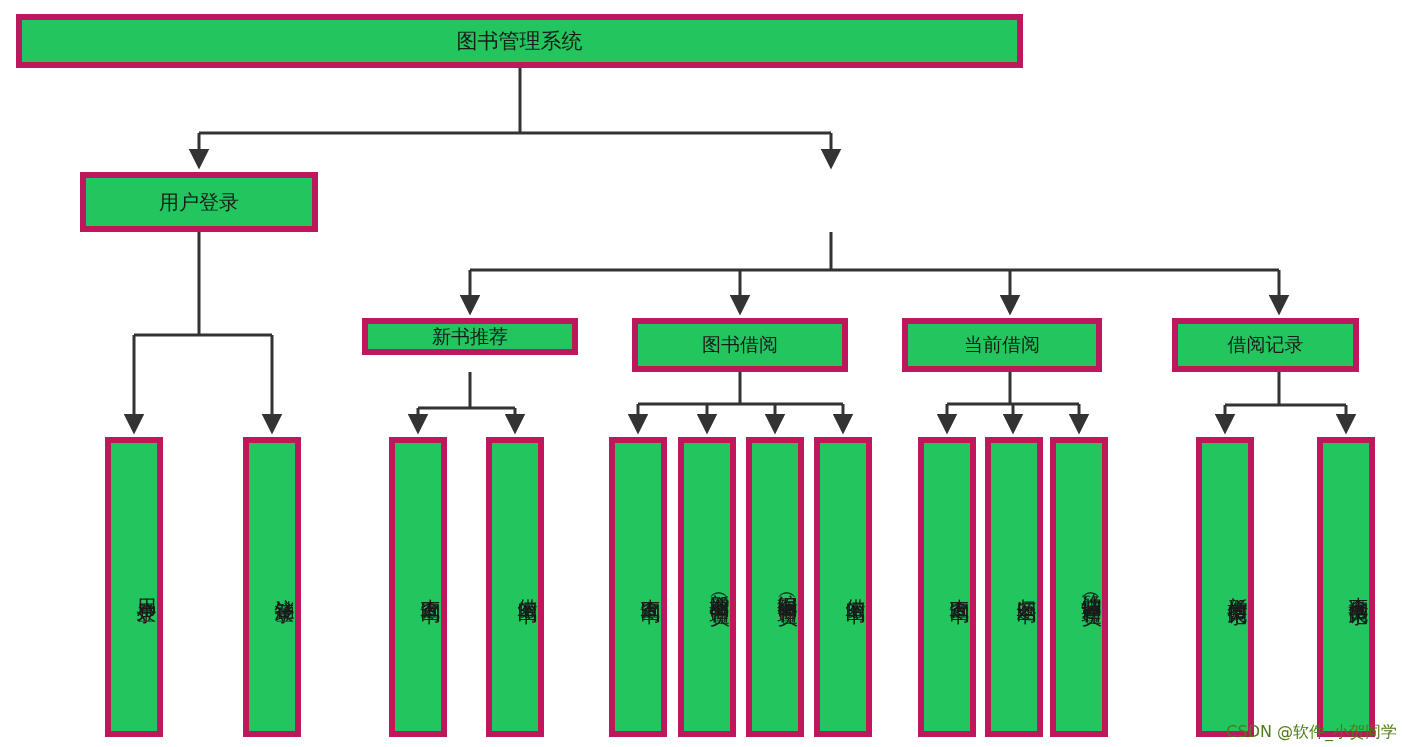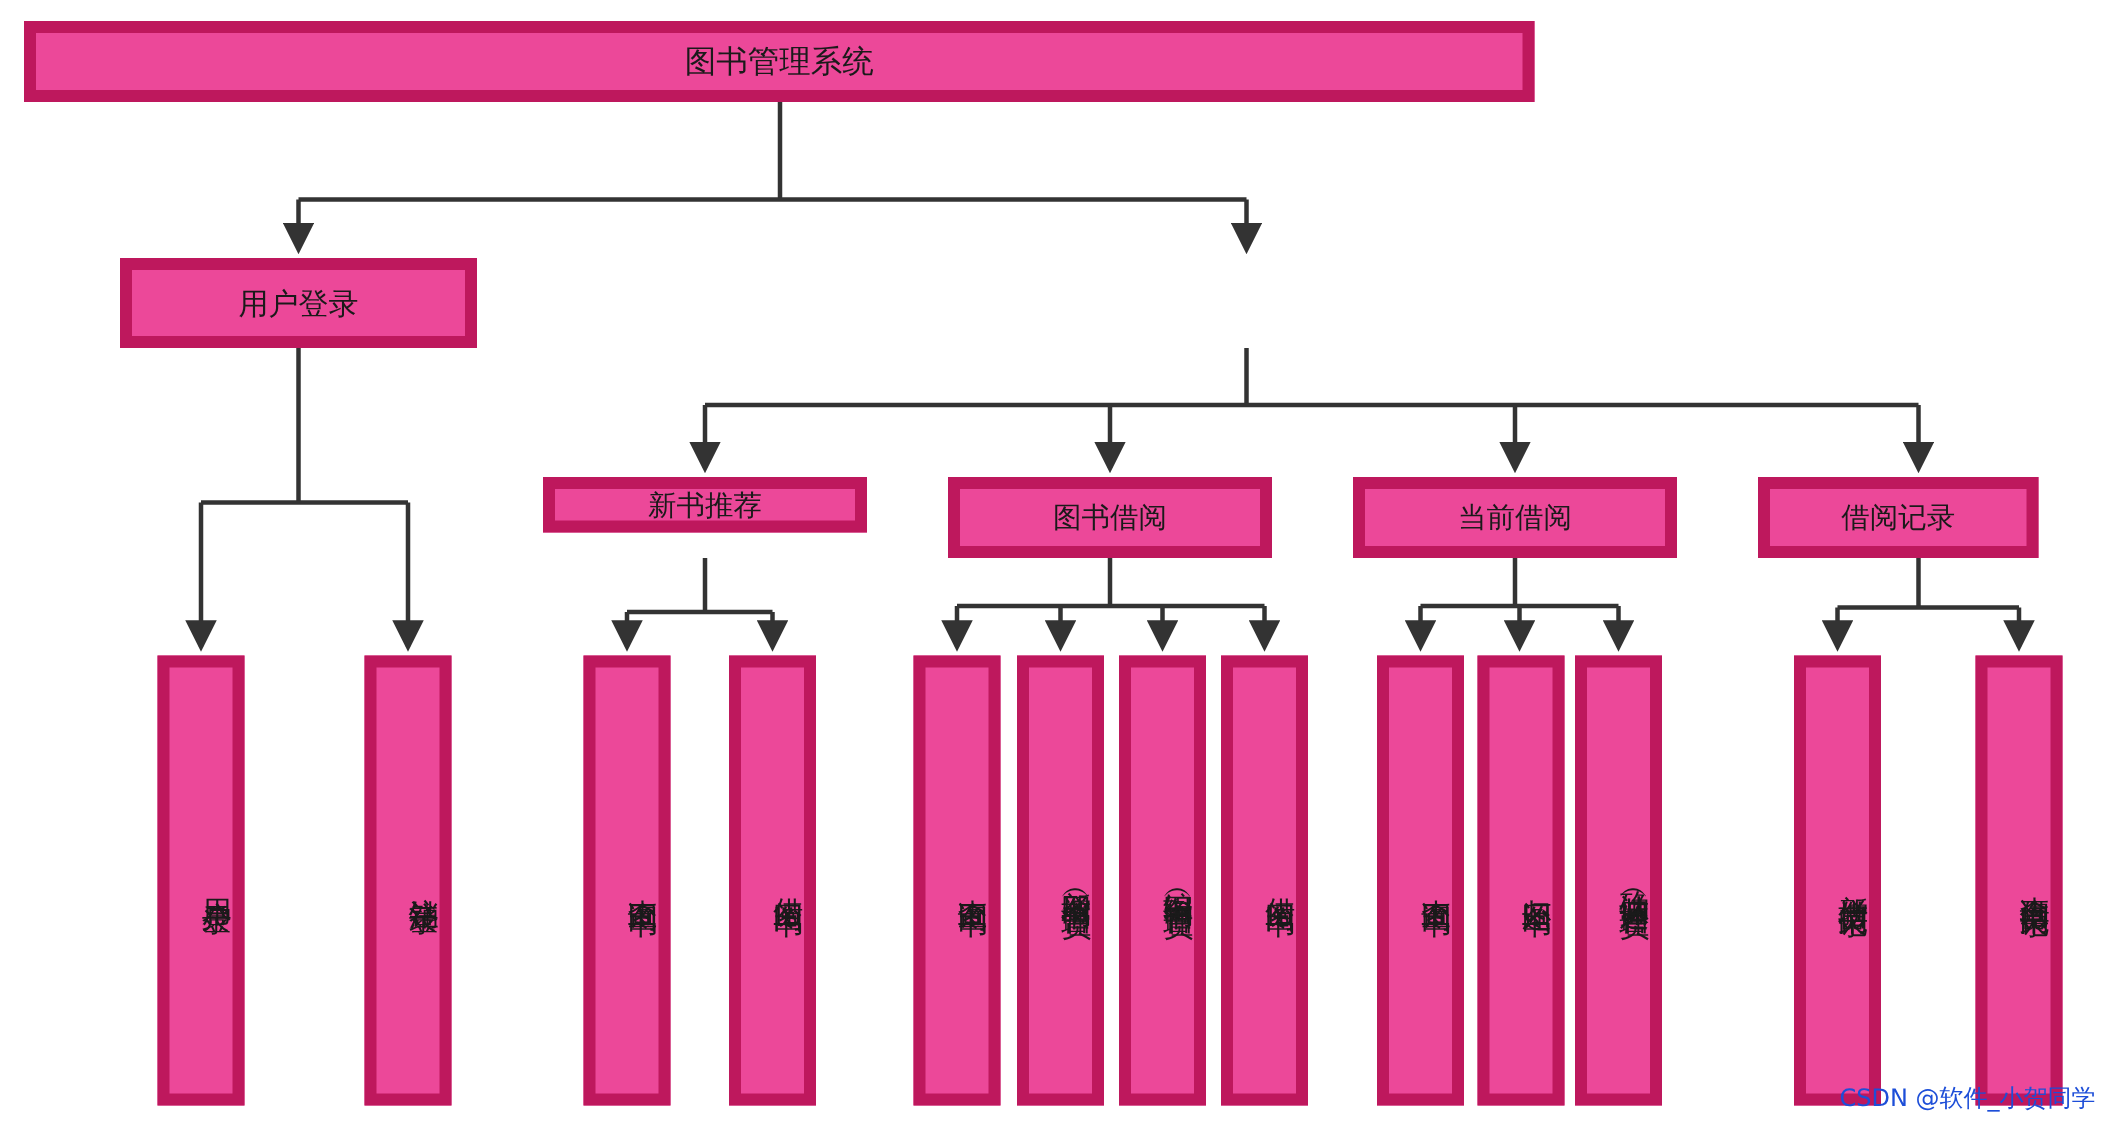--- a/index.html
+++ b/index.html
@@ -21,22 +21,22 @@
     position: absolute;
     left: 0;
     top: 0;
     width: 1405px;
     height: 747px;
     pointer-events: none;
   }
   .node {
     position: absolute;
     box-sizing: border-box;
-    background: #ec4899;
-    border: 8px solid #be185d;
+    background: #22c55e;
+    border: 6px solid #be185d;
     display: flex;
     align-items: center;
     justify-content: center;
     color: #1a1a1a;
     z-index: 2;
   }
   .node.root {
     font-size: 21px;
   }
   .node.lvl1 {
@@ -64,21 +64,21 @@
   }
   .leaf .label {
     white-space: nowrap;
     display: block;
   }
   #watermark {
     position: absolute;
     right: 8px;
     bottom: 4px;
     font-size: 16px;
-    color: #1d4ed8;
+    color: #4d7c0f;
     z-index: 5;
     white-space: nowrap;
   }
 </style>
 </head>
 <body>
 
 <div id="canvas">
 
   <svg id="wires" viewBox="0 0 1405 747" xmlns="http://www.w3.org/2000/svg">
@@ -138,21 +138,21 @@
   <div class="node lvl1" style="left: 80px; top: 172px; width: 238px; height: 60px;">
     <span class="label">用户登录</span>
   </div>
 
   <div class="node lvl2" style="left: 362px; top: 318px; width: 216px; height: 37px;">
     <span class="label">新书推荐</span>
   </div>
   <div class="node lvl2" style="left: 632px; top: 318px; width: 216px; height: 54px;">
     <span class="label">图书借阅</span>
   </div>
-  <div class="node lvl2" style="left: 902px; top: 318px; width: 216px; height: 54px;">
+  <div class="node lvl2" style="left: 902px; top: 318px; width: 200px; height: 54px;">
     <span class="label">当前借阅</span>
   </div>
   <div class="node lvl2" style="left: 1172px; top: 318px; width: 187px; height: 54px;">
     <span class="label">借阅记录</span>
   </div>
 
   <div class="node leaf" style="left: 105px; top: 437px; width: 58px; height: 300px;">
     <span class="label">用户登录</span>
   </div>
   <div class="node leaf" style="left: 243px; top: 437px; width: 58px; height: 300px;">

